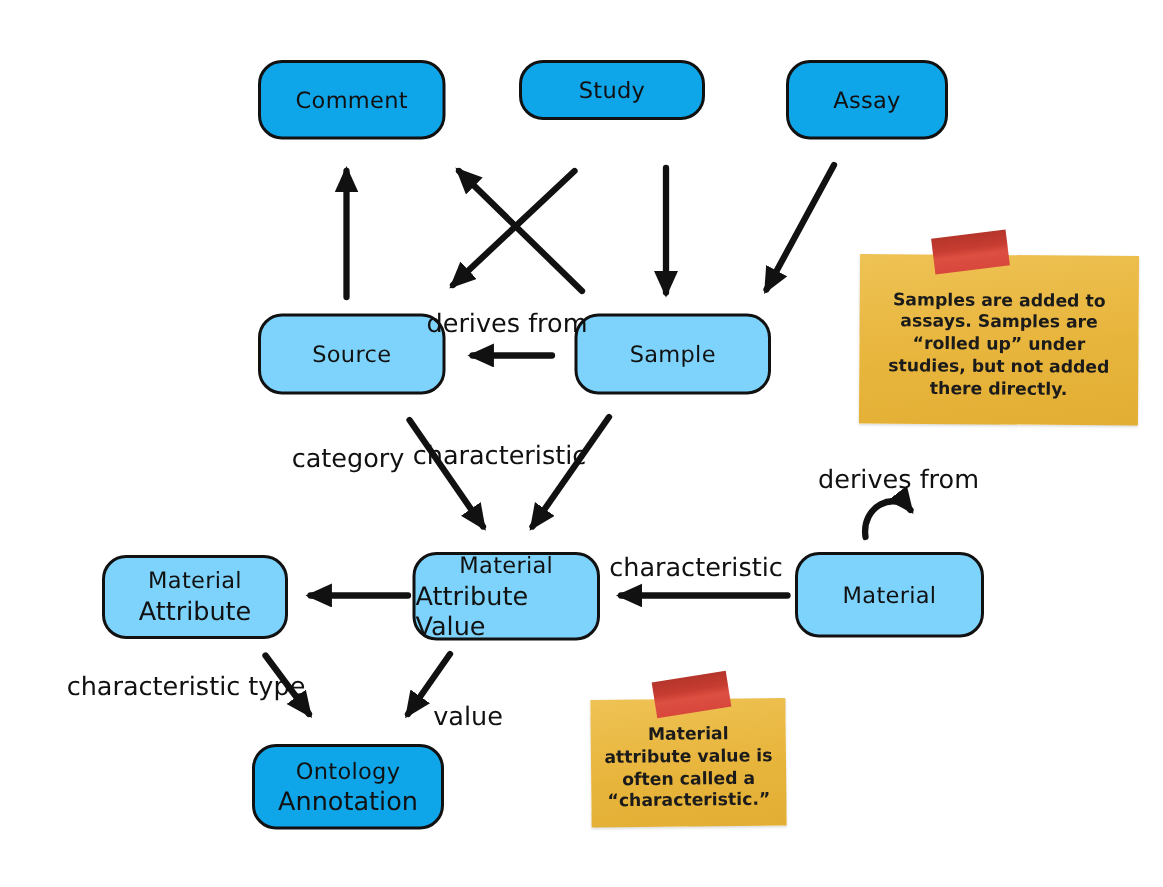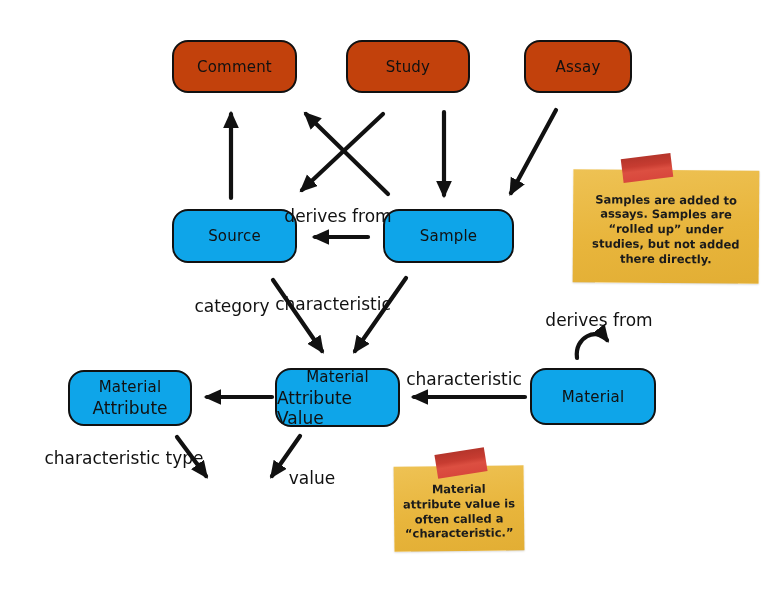--- a/index.html
+++ b/index.html
@@ -3,23 +3,23 @@
 <meta charset="utf-8">
 <style>
   html,body{margin:0;padding:0;background:#fff;}
   #canvas{
     position:relative;width:775px;height:591px;background:#ffffff;overflow:hidden;
     font-family:"DejaVu Sans","Liberation Sans",sans-serif;color:#111;
   }
   #arrows{position:absolute;left:0;top:0;width:775px;height:591px;pointer-events:none;}
   .node{
     position:absolute;display:flex;flex-direction:column;align-items:center;justify-content:center;
-    border:2.6px solid #111;border-radius:16px;background:#0ea5e9;box-sizing:border-box;gap:2px;
+    border:2.6px solid #111;border-radius:16px;background:#7dd3fc;box-sizing:border-box;gap:2px;
   }
-  .node.grey{background:#c2410c;}
+  .node.grey{background:#0ea5e9;}
   .nl{font-size:15px;letter-spacing:.2px;}
   .ns{font-size:17px;}
   .elabel{
     position:absolute;font-size:17px;white-space:nowrap;transform:translate(-50%,-50%);
   }
   .note{
     position:absolute;box-sizing:border-box;padding:14px 8px 8px 8px;
     background:linear-gradient(173deg,#eec254 0%,#e8b53c 55%,#e2ae34 100%);
     display:flex;align-items:center;justify-content:center;
     box-shadow:0 1px 2px rgba(0,0,0,.15);
@@ -57,21 +57,21 @@
       <line x1="525" y1="397" x2="414" y2="397" marker-end="url(#ah)"></line>
       <line x1="177" y1="437" x2="206" y2="476" marker-end="url(#ah)"></line>
       <line x1="300" y1="436" x2="272" y2="476" marker-end="url(#ah)"></line>
       <path d="M577,358 C574,337 597,327 607,340" marker-end="url(#ah)"></path>
     </g>
   </svg>
 
   <div class="node grey" style="left:172px;top:40px;width:125px;height:53px">
     <span class="nl">Comment</span>
   </div>
-  <div class="node grey" style="left:346px;top:40px;width:124px;height:53px">
+  <div class="node grey" style="left:346px;top:40px;width:124px;height:40px">
     <span class="nl">Study</span>
   </div>
   <div class="node grey" style="left:524px;top:40px;width:108px;height:53px">
     <span class="nl">Assay</span>
   </div>
 
   <div class="node" style="left:172px;top:209px;width:125px;height:54px">
     <span class="nl">Source</span>
   </div>
   <div class="node" style="left:383px;top:209px;width:131px;height:54px">
@@ -83,20 +83,24 @@
     <span class="ns">Attribute</span>
   </div>
   <div class="node" style="left:275px;top:368px;width:125px;height:59px">
     <span class="nl">Material</span>
     <span class="ns">Attribute Value</span>
   </div>
   <div class="node" style="left:530px;top:368px;width:126px;height:57px">
     <span class="nl">Material</span>
   </div>
 
+  <div class="node grey" style="left:168px;top:496px;width:128px;height:57px">
+    <span class="nl">Ontology</span>
+    <span class="ns">Annotation</span>
+  </div>
 
   <div class="elabel" style="left:338px;top:216px">derives from</div>
   <div class="elabel" style="left:333px;top:304px">characteristic</div>
   <div class="elabel" style="left:232px;top:306px">category</div>
   <div class="elabel" style="left:464px;top:379px">characteristic</div>
   <div class="elabel" style="left:599px;top:320px">derives from</div>
   <div class="elabel" style="left:124px;top:458px">characteristic type</div>
   <div class="elabel" style="left:312px;top:478px">value</div>
 
   <div class="note" style="left:573px;top:170px;width:186px;height:113px;transform:rotate(.4deg)">

